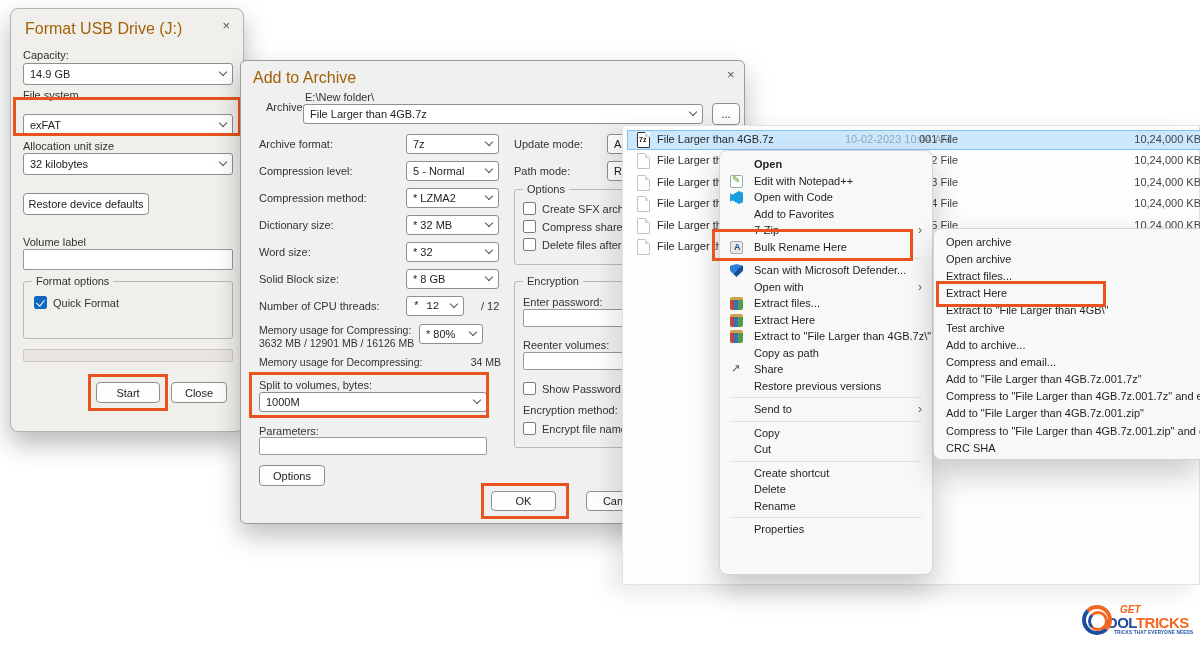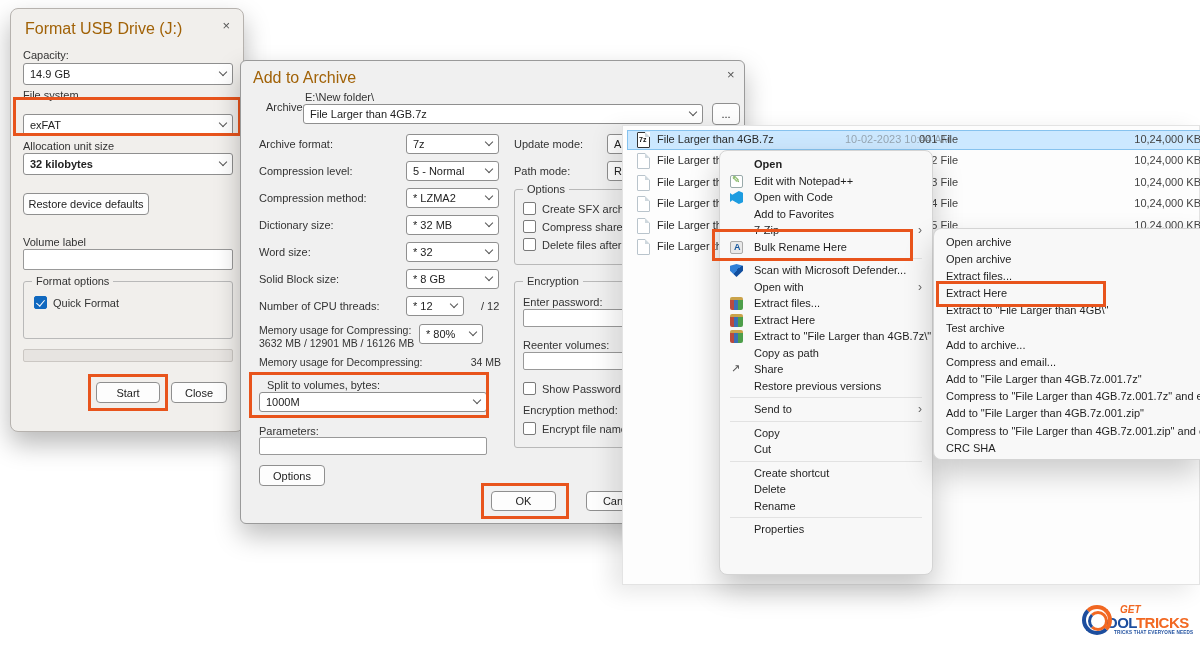--- a/index.html
+++ b/index.html
@@ -112,21 +112,21 @@
         <span class="chev"></span>
     </div>
 
     <div class="lbl" style="left:12px;top:80px;">File system</div>
     <div class="combo" style="left:12px;top:97px;width:210px;height:22px;margin-top:8px;">
       <span>exFAT</span>
         <span class="chev"></span>
     </div>
 
     <div class="lbl" style="left:12px;top:131px;">Allocation unit size</div>
-    <div class="combo" style="left:12px;top:144px;width:210px;height:22px;font-weight:bold;">
+    <div class="combo" style="left:12px;top:144px;width:210px;height:22px;">
       <span>32 kilobytes</span>
         <span class="chev"></span>
     </div>
 
     <div class="btn" style="left:12px;top:184px;width:126px;height:22px;">Restore device defaults</div>
 
     <div class="lbl" style="left:12px;top:227px;">Volume label</div>
     <div class="tinput" style="left:12px;top:240px;width:210px;height:21px;"></div>
 
     <div class="group" style="left:12px;top:272px;width:210px;height:58px;">
@@ -186,38 +186,38 @@
         </div>
         <div class="arc-row-label" style="top: 139px;">Solid Block size:</div>
         <div class="combo" style="left: 147px; top: 135px; width: 93px; height: 20px;">
           <span>* 8 GB</span>
           <span class="chev"></span>
         </div>
       </div>
 
     <div class="arc-left" style="top:73px;">
       <div class="arc-row-label" style="top:166px;">Number of CPU threads:</div>
-      <div class="combo" style="left:147px;top:162px;width:58px;height:20px;">
+      <div class="combo" style="left:147px;top:162px;width:58px;height:20px;font-family:Liberation Mono, monospace;">
         <span>* 12</span>
           <span class="chev"></span>
       </div>
       <div class="arc-row-label" style="left:222px;top:166px;">/ 12</div>
 
       <div class="arc-row-label mini" style="top:190px;">Memory usage for Compressing:</div>
       <div class="arc-row-label mini" style="top:203px;">3632 MB / 12901 MB / 16126 MB</div>
       <div class="combo" style="left:160px;top:190px;width:64px;height:20px;">
         <span>* 80%</span>
           <span class="chev"></span>
       </div>
 
       <div class="arc-row-label mini" style="top:222px;">Memory usage for Decompressing:</div>
       <div class="arc-row-label mini" style="left:180px;top:222px;width:62px;text-align:right;">34 MB</div>
     </div>
 
-    <div class="lbl" style="left:18px;top:318px;margin-left:8px;">Split to volumes, bytes:</div>
+    <div class="lbl" style="left:18px;top:318px;">Split to volumes, bytes:</div>
     <div class="combo" style="left:18px;top:331px;width:228px;height:20px;">
       <span>1000M</span>
         <span class="chev"></span>
     </div>
     <div class="hl" style="left:8px;top:311px;width:240px;height:46px;z-index:25;"></div>
 
     <div class="lbl" style="left:18px;top:364px;">Parameters:</div>
     <div class="tinput" style="left:18px;top:376px;width:228px;height:18px;"></div>
 
     <div class="btn" style="left:18px;top:404px;width:66px;height:21px;">Options</div>

